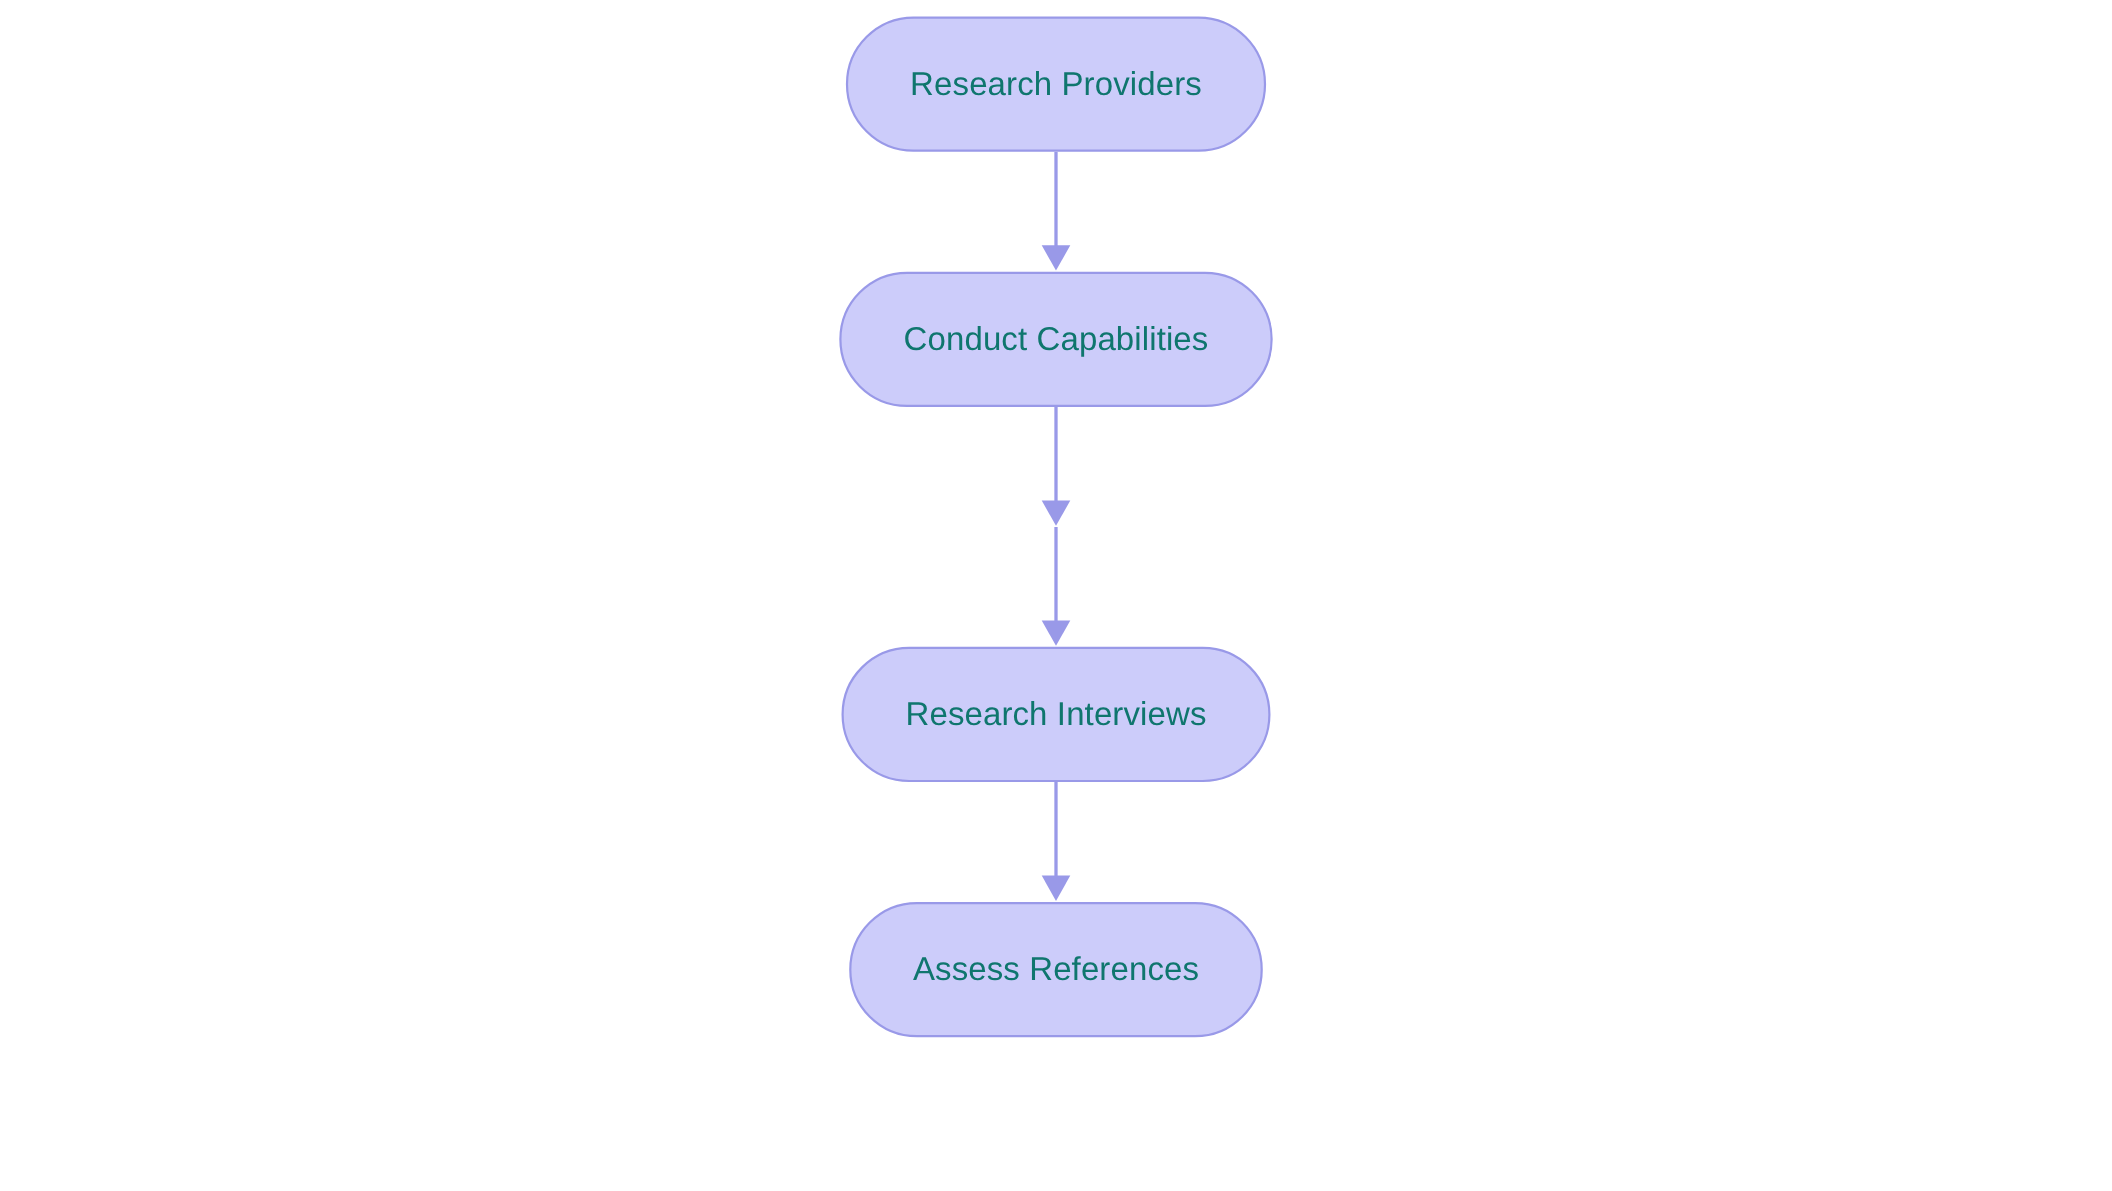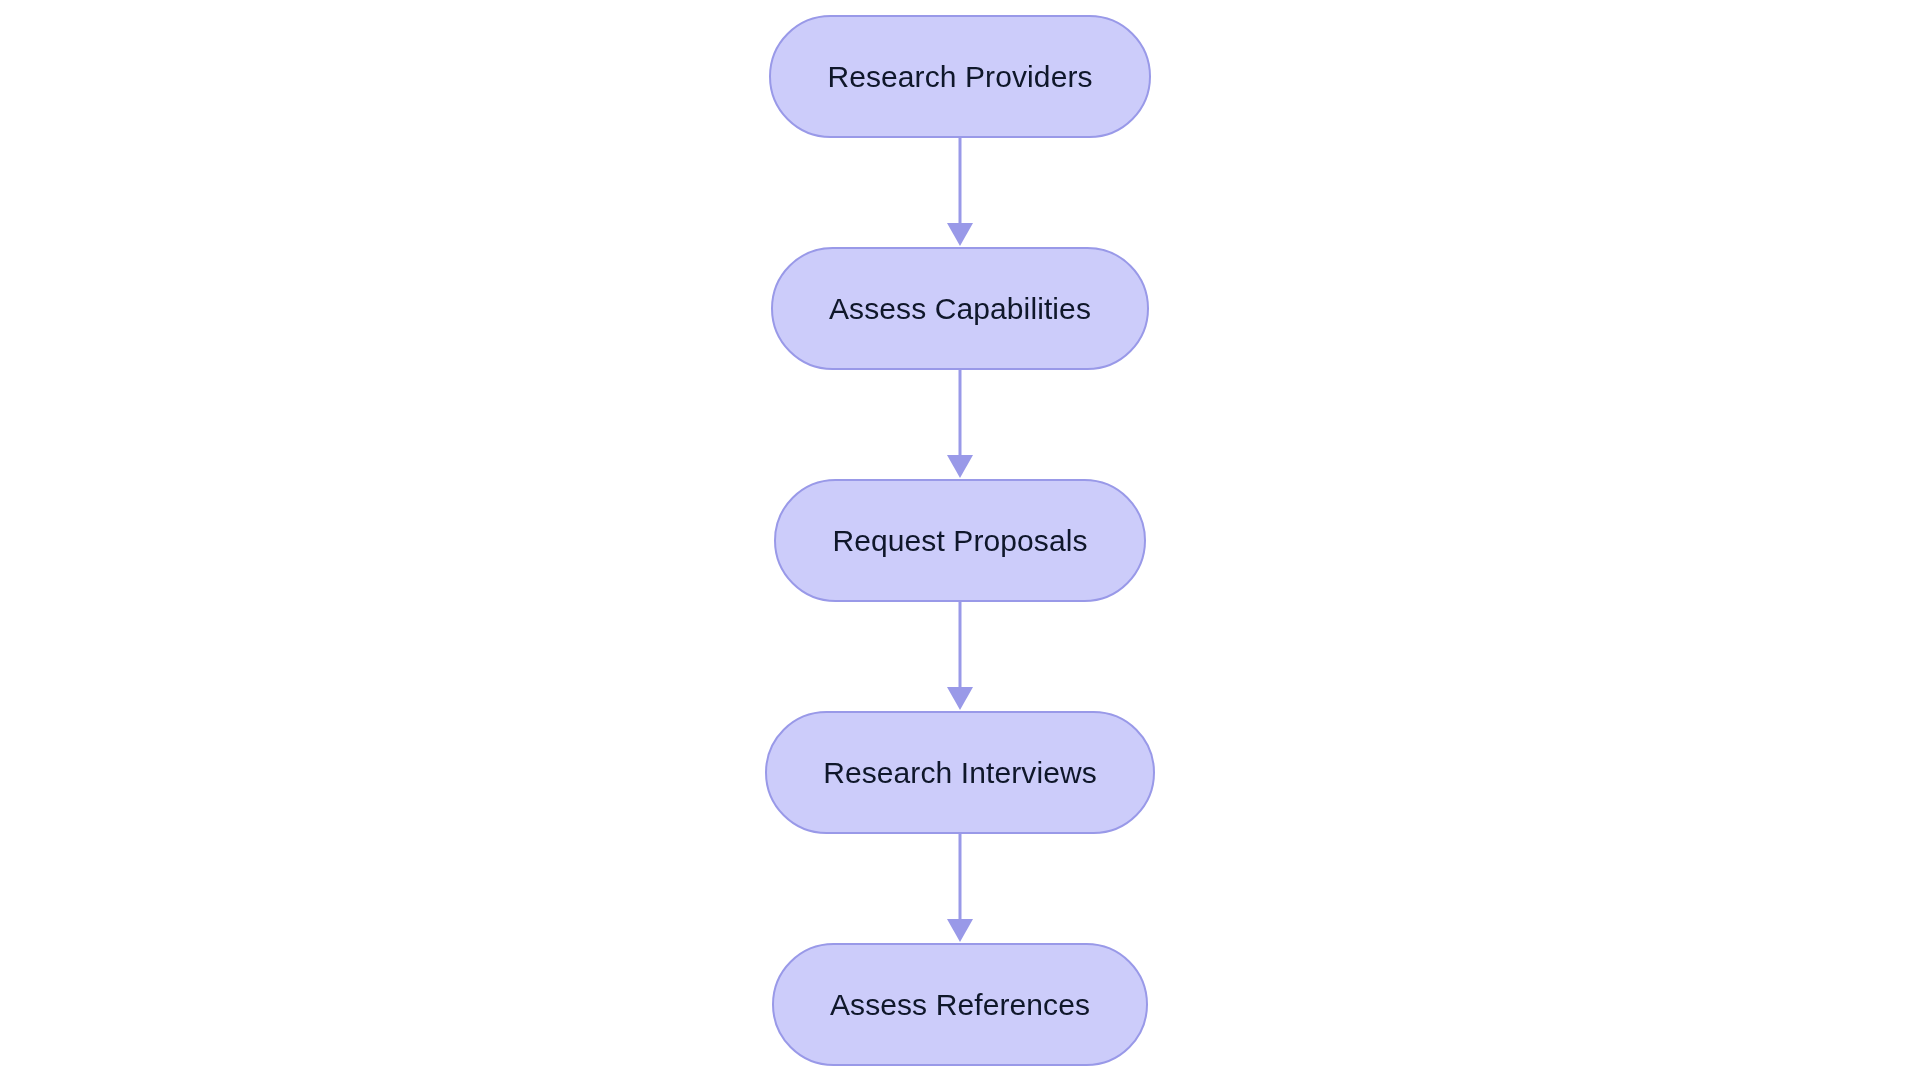--- a/index.html
+++ b/index.html
@@ -56,21 +56,21 @@
     align-items: center;
     justify-content: center;
     padding: 0 56px;
   }
 
   .node-label {
     font-family: "Liberation Sans", sans-serif;
     font-size: 30px;
     font-weight: 400;
     line-height: 1;
-    color: #0f172a;
+    color: #0f766e;
     white-space: nowrap;
     letter-spacing: 0.1px;
     user-select: none;
   }
 
   
   .connector {
     width: 30px;
     height: 109px;
     display: block;
@@ -97,34 +97,29 @@
       </div>
     </div>
 
     <svg class="connector" viewBox="0 0 30 109">
       <line class="conn-line" x1="15" y1="0" x2="15" y2="88"></line>
       <polygon class="conn-head" points="2,85 28,85 15,108"></polygon>
     </svg>
 
     <div class="flow-step">
       <div class="node">
-        <span class="node-label">Assess Capabilities</span>
+        <span class="node-label">Conduct Capabilities</span>
       </div>
     </div>
 
     <svg class="connector" viewBox="0 0 30 109">
       <line class="conn-line" x1="15" y1="0" x2="15" y2="88"></line>
       <polygon class="conn-head" points="2,85 28,85 15,108"></polygon>
     </svg>
 
-    <div class="flow-step">
-      <div class="node">
-        <span class="node-label">Request Proposals</span>
-      </div>
-    </div>
 
     <svg class="connector" viewBox="0 0 30 109">
       <line class="conn-line" x1="15" y1="0" x2="15" y2="88"></line>
       <polygon class="conn-head" points="2,85 28,85 15,108"></polygon>
     </svg>
 
     <div class="flow-step">
       <div class="node">
         <span class="node-label">Research Interviews</span>
       </div>

